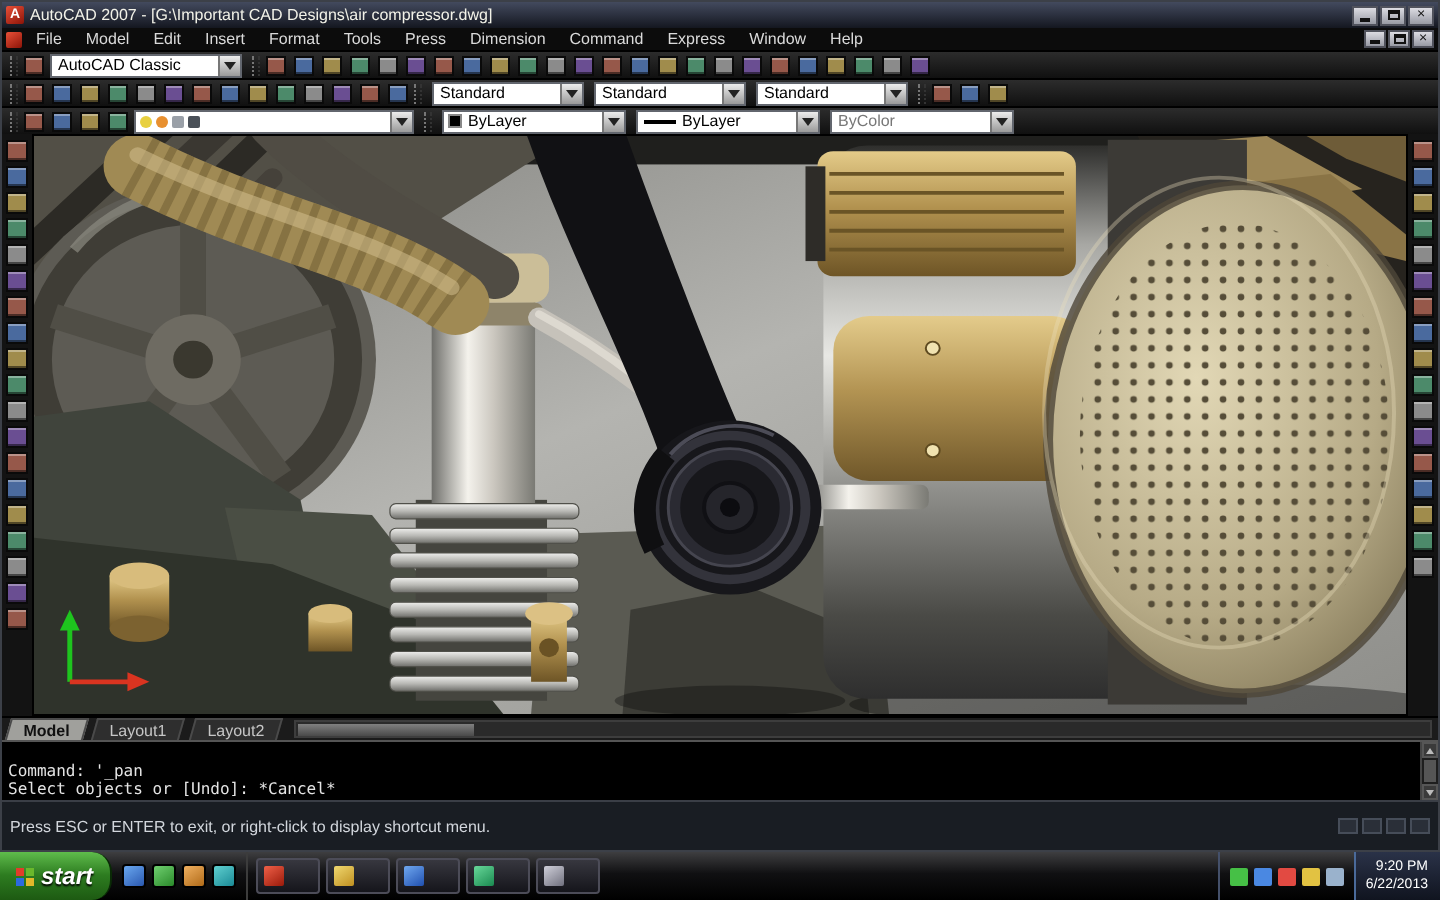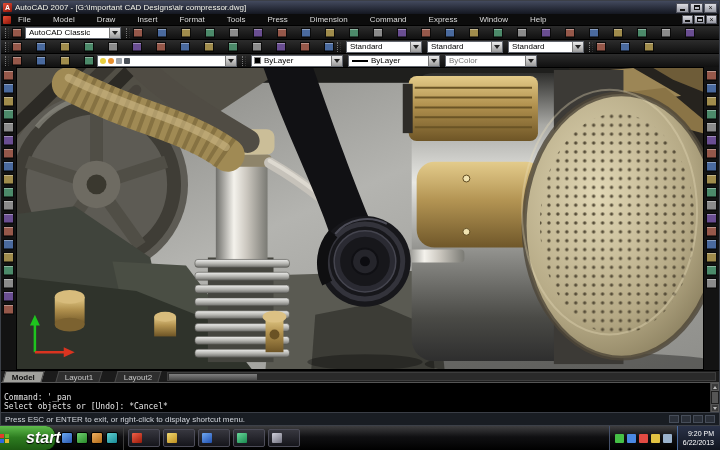--- a/index.html
+++ b/index.html
@@ -15,21 +15,21 @@
 .wbtn{width:13px;height:10px;background:linear-gradient(180deg,#dcdce2,#989aa4);border:1px solid #50525c;display:flex;align-items:center;justify-content:center;color:#111;font-size:7px;line-height:1}
 .glyph-min{width:5px;height:2px;background:#111;align-self:flex-end;margin-bottom:1px}
 .glyph-max{width:6px;height:5px;border:1px solid #111;border-top-width:2px}
 .menubar{height:11px;background:#0c0c0c;display:flex;align-items:center;padding:0 2px}
 .doc-icon{width:8px;height:8px;background:linear-gradient(145deg,#e85038,#8c1408);border-radius:1px;margin-right:3px}
 .menu-item{padding:0 4px;color:#dadada;font-size:8px;white-space:nowrap}
 .menubar .win-controls{margin-left:auto}
 .menubar .wbtn{width:11px;height:9px}
 .tbrow{height:14px;background:linear-gradient(180deg,#2c2c2c,#101010);display:flex;align-items:center;gap:1px;padding:0 2px;border-top:1px solid #000}
 .grip{width:4px;height:10px;border-left:1px dotted #777;border-right:1px dotted #333;margin:0 2px}
-.icon-strip{display:flex;gap:14px;align-items:center}
+.icon-strip{display:flex;gap:4px;align-items:center}
 .side-toolbar{width:15px;background:#131313;display:flex;flex-direction:column;align-items:center;gap:2px;padding:3px 0;flex-direction:column}
 .ticon{width:10px;height:10px;border:1px solid #0a0a0a;box-shadow:inset 0 1px 0 rgba(255,255,255,.35),inset 0 -1px 0 rgba(0,0,0,.5);background:var(--c,#777);flex:none}
 .side-toolbar .ticon{width:11px;height:11px}
 .icon-strip .ticon:nth-of-type(6n+1),.side-toolbar .ticon:nth-of-type(6n+1){--c:#96584a}
 .icon-strip .ticon:nth-of-type(6n+2),.side-toolbar .ticon:nth-of-type(6n+2){--c:#4a6a9e}
 .icon-strip .ticon:nth-of-type(6n+3),.side-toolbar .ticon:nth-of-type(6n+3){--c:#a08c4c}
 .icon-strip .ticon:nth-of-type(6n+4),.side-toolbar .ticon:nth-of-type(6n+4){--c:#4c8a6a}
 .icon-strip .ticon:nth-of-type(6n+5),.side-toolbar .ticon:nth-of-type(6n+5){--c:#8b8b8b}
 .icon-strip .ticon:nth-of-type(6n+6),.side-toolbar .ticon:nth-of-type(6n+6){--c:#6a4e92}
 .dropdown{height:12px;background:#fff;border:1px solid #62666e;display:inline-flex;align-items:center;color:#000;margin:0 2px;flex:none}
@@ -54,25 +54,25 @@
 .tabs-scroll{flex:1;height:9px;background:#2a2a2a;border:1px solid #3d3d3d;display:flex;align-items:center;margin-left:5px;padding:0 1px}
 .tabs-thumb{width:88px;height:6px;background:linear-gradient(180deg,#808080,#4a4a4a)}
 .cmdarea{height:30px;background:#000;border-top:1px solid #555;display:flex;font-family:"DejaVu Sans Mono",monospace}
 .cmd-lines{flex:1;padding:1px 3px;display:flex;flex-direction:column;justify-content:flex-end;overflow:hidden}
 .cmd-line{font-size:8px;line-height:9px;color:#e4e4e4;white-space:pre}
 .cmd-scroll{width:9px;background:#1e1e1e;border-left:1px solid #444;display:flex;flex-direction:column}
 .scroll-btn{height:8px;background:#3a3a3a;border:1px solid #565656;display:flex;align-items:center;justify-content:center}
 .scroll-btn .dd-arrow{border-top-width:3px;border-left-width:2px;border-right-width:2px;border-top-color:#bbb}
 .scroll-btn.up .dd-arrow{transform:rotate(180deg)}
 .cmd-thumb{flex:1;margin:1px;background:#555}
-.statusbar{height:13px;background:#191d23;border-top:1px solid #3a3e46;display:flex;align-items:center;padding:0 4px;color:#d2d6dc;font-size:8px}
+.statusbar{height:13px;background:#191d23;border-top:1px solid #3a3e46;display:flex;align-items:center;padding:12px 4px;color:#d2d6dc;font-size:8px}
 .status-right{margin-left:auto;display:flex;gap:2px}
 .status-box{width:10px;height:8px;background:#2a2f38;border:1px solid #464d59}
 .taskbar{height:24px;background:linear-gradient(180deg,#3e3e40,#101012 45%,#000);display:flex;align-items:stretch}
-.start-btn{width:56px;background:linear-gradient(180deg,#5fbc4c,#2d7c20 48%,#1d5a12);border-radius:0 10px 10px 0;display:flex;align-items:center;gap:17px;color:#fff;font-weight:bold;font-style:italic;font-size:16px;text-shadow:0 1px 1px #000;border-right:1px solid #0a2a06}
+.start-btn{width:56px;background:linear-gradient(180deg,#5fbc4c,#2d7c20 48%,#1d5a12);border-radius:0 10px 10px 0;display:flex;align-items:center;justify-content:center;gap:3px;color:#fff;font-weight:bold;font-style:italic;font-size:12px;text-shadow:0 1px 1px #000;border-right:1px solid #0a2a06}
 .flag{display:grid;grid-template-columns:4px 4px;grid-template-rows:4px 4px;gap:1px}
 .flag i:nth-child(1){background:#e23c2a}.flag i:nth-child(2){background:#6ab82c}
 .flag i:nth-child(3){background:#2c6ae0}.flag i:nth-child(4){background:#e2b82a}
 .quick{display:flex;align-items:center;gap:3px;padding:0 5px;border-right:1px solid #3c3c3c}
 .qicon{width:12px;height:12px;border-radius:2px;border:1px solid #000}
 .quick span:nth-of-type(1){background:linear-gradient(145deg,#6aa8f0,#2a58b0)}
 .quick span:nth-of-type(2){background:linear-gradient(145deg,#70d070,#2a8a2a)}
 .quick span:nth-of-type(3){background:linear-gradient(145deg,#f0b060,#b06a18)}
 .quick span:nth-of-type(4){background:linear-gradient(145deg,#60d0d0,#1a8a96)}
 .apps{display:flex;align-items:center;gap:3px;padding:0 4px}
@@ -110,21 +110,21 @@
         <span class="wbtn">×</span>
       </span>
     </div>
 
     <div class="menubar">
       <span class="doc-icon"></span>
       <span class="icon-strip">
 
       <span class="menu-item">File</span>
           <span class="menu-item">Model</span>
-          <span class="menu-item">Draw</span>
+          <span class="menu-item">Edit</span>
           <span class="menu-item">Insert</span>
           <span class="menu-item">Format</span>
           <span class="menu-item">Tools</span>
           <span class="menu-item">Press</span>
           <span class="menu-item">Dimension</span>
           <span class="menu-item">Command</span>
           <span class="menu-item">Express</span>
           <span class="menu-item">Window</span>
           <span class="menu-item">Help</span>
         </span>

